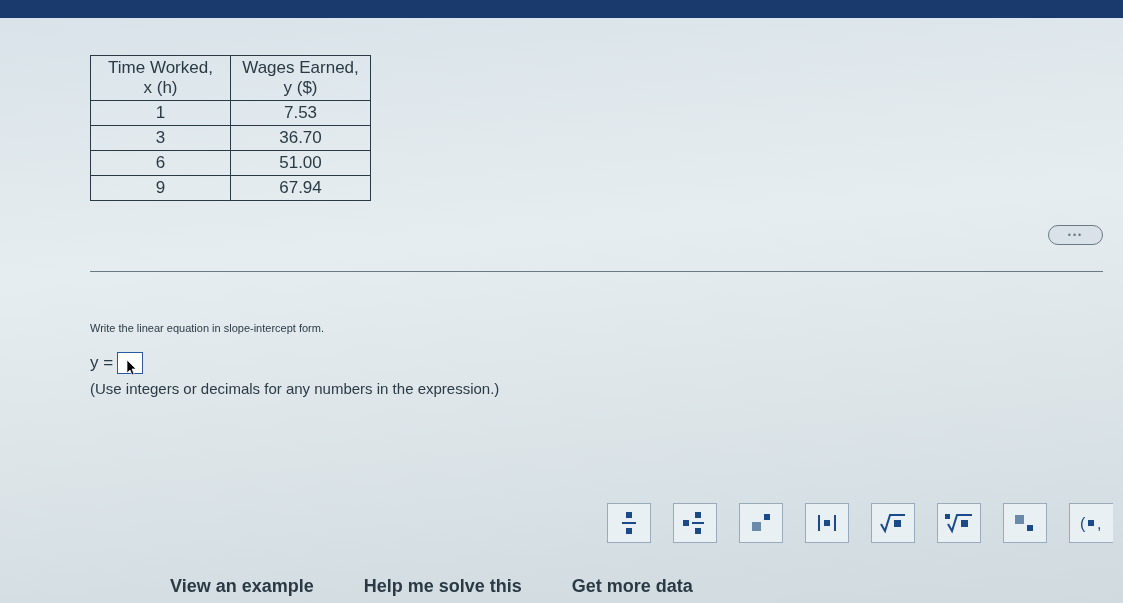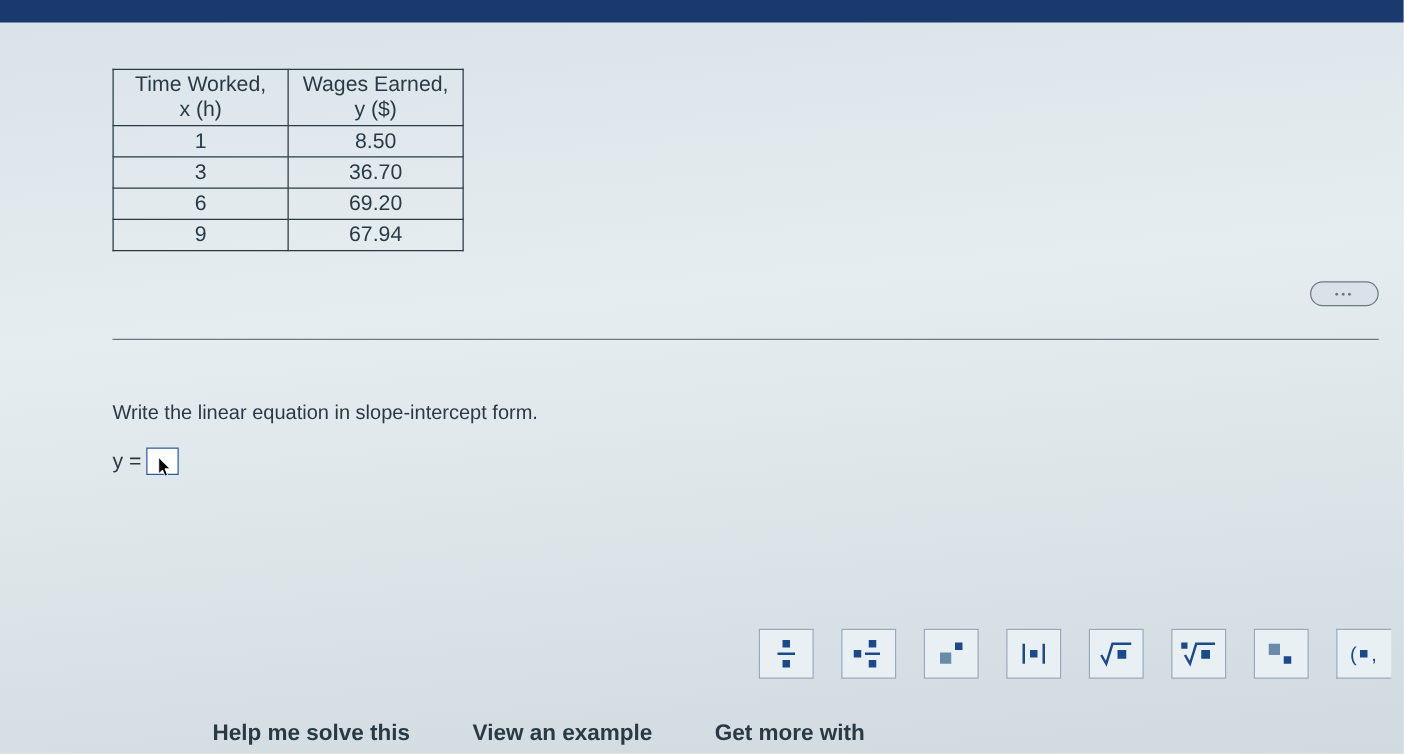--- a/index.html
+++ b/index.html
@@ -69,21 +69,21 @@
     align-items: center;
     justify-content: center;
     font-size: 9px;
     letter-spacing: 2px;
     color: #6a7a85;
   }
   .sub-question {
     margin-top: 50px;
   }
   .sub-question .prompt {
-    font-size: 16px;
+    font-size: 11px;
     color: #2a3a45;
     margin-bottom: 18px;
   }
   .equation-line {
     display: flex;
     align-items: center;
     gap: 4px;
     font-size: 17px;
     color: #2a3a45;
     margin-bottom: 6px;
@@ -159,29 +159,29 @@
           <span>Time Worked,</span><br>
           <span>x (h)</span>
         </th>
         <th>
           <span>Wages Earned,</span><br>
           <span>y ($)</span>
         </th>
       </tr>
       <tr>
         <td>1</td>
-        <td>8.50</td>
+        <td>7.53</td>
       </tr>
       <tr>
         <td>3</td>
         <td>36.70</td>
       </tr>
       <tr>
         <td>6</td>
-        <td>69.20</td>
+        <td>51.00</td>
       </tr>
       <tr>
         <td>9</td>
         <td>67.94</td>
       </tr>
     </tbody>
       </table>
   </div>
 
   <hr class="divider">
@@ -189,20 +189,21 @@
   <div class="sub-question">
     <div class="prompt">Write the linear equation in slope-intercept form.</div>
     <div class="equation-line">
       <span>y =</span>
       <span class="answer-box">
         <svg class="cursor-icon" viewBox="0 0 14 18">
           <path d="M1 1 L1 14 L4 11 L6 16 L8 15 L6 10 L10 10 Z" fill="#000" stroke="#fff" stroke-width="0.7"></path>
         </svg>
       </span>
     </div>
+    <div class="hint">(Use integers or decimals for any numbers in the expression.)</div>
   </div>
 
 </div>
 
 <div class="pill">
   <span>•••</span>
 </div>
 
 <div class="math-toolbar">
   <div class="math-btn">
@@ -255,16 +256,16 @@
   <div class="math-btn" style="border-right:none;">
     <svg width="28" height="22" viewBox="0 0 28 22">
       <text x="2" y="17" font-size="16" fill="#1a4a8a">(</text>
       <rect x="10" y="8" width="6" height="6" fill="#1a4a8a"></rect>
       <text x="19" y="17" font-size="16" fill="#1a4a8a">,</text>
     </svg>
   </div>
 </div>
 
 <div class="help-links">
+  <span>View an example</span>
   <span>Help me solve this</span>
-  <span>View an example</span>
-  <span>Get more with</span>
+  <span>Get more data</span>
 </div>
 
 </body></html>

